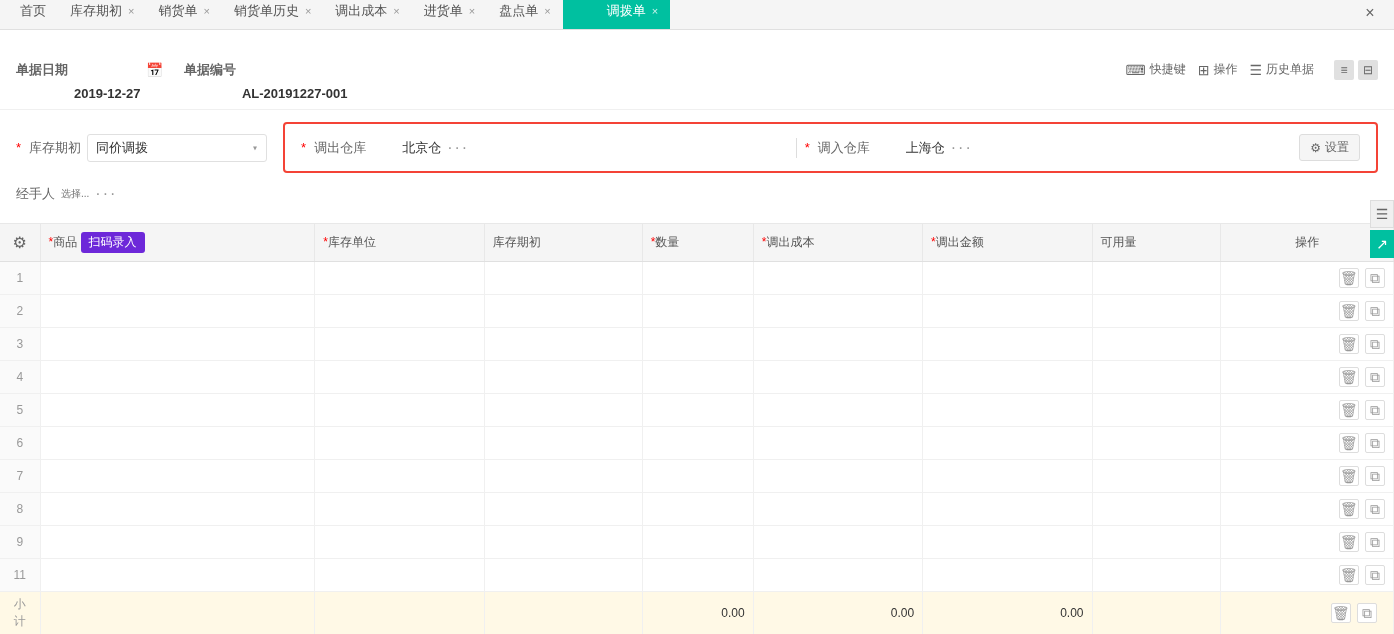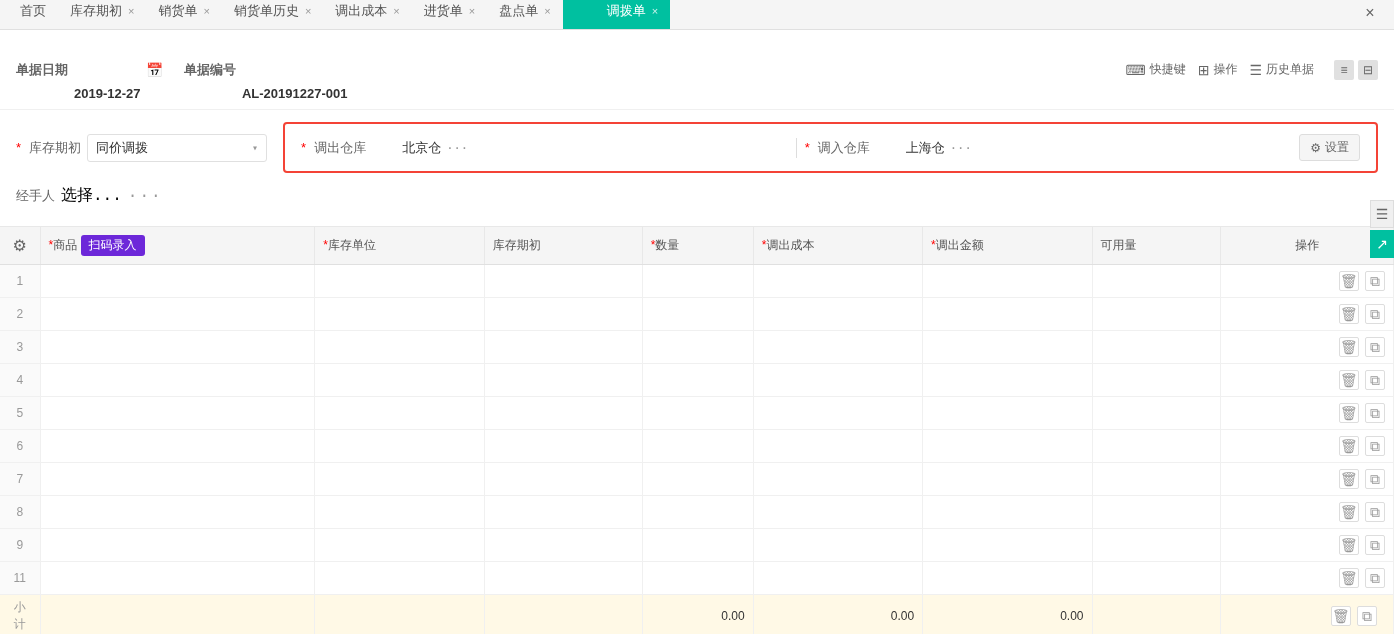--- a/index.html
+++ b/index.html
@@ -157,24 +157,23 @@
       font-size: 12px;
       white-space: nowrap;
     }
 
     
     .handler-row {
       display: flex;
       align-items: center;
       gap: 6px;
       padding: 0 0 8px 0;
-      font-family: Liberation Mono, monospace;
     }
     .handler-label { color: #666; font-size: 13px; }
-    .handler-placeholder { color: #000000; font-size: 16px; }
+    .handler-placeholder { color: #737373; font-size: 10px; }
     .handler-dots { color: #999; cursor: pointer; }
 
     
     .data-table-wrap {
       overflow-x: auto;
       overflow-y: auto;
       max-height: 420px;
       border-top: 1px solid #e8e8e8;
     }
     table {

